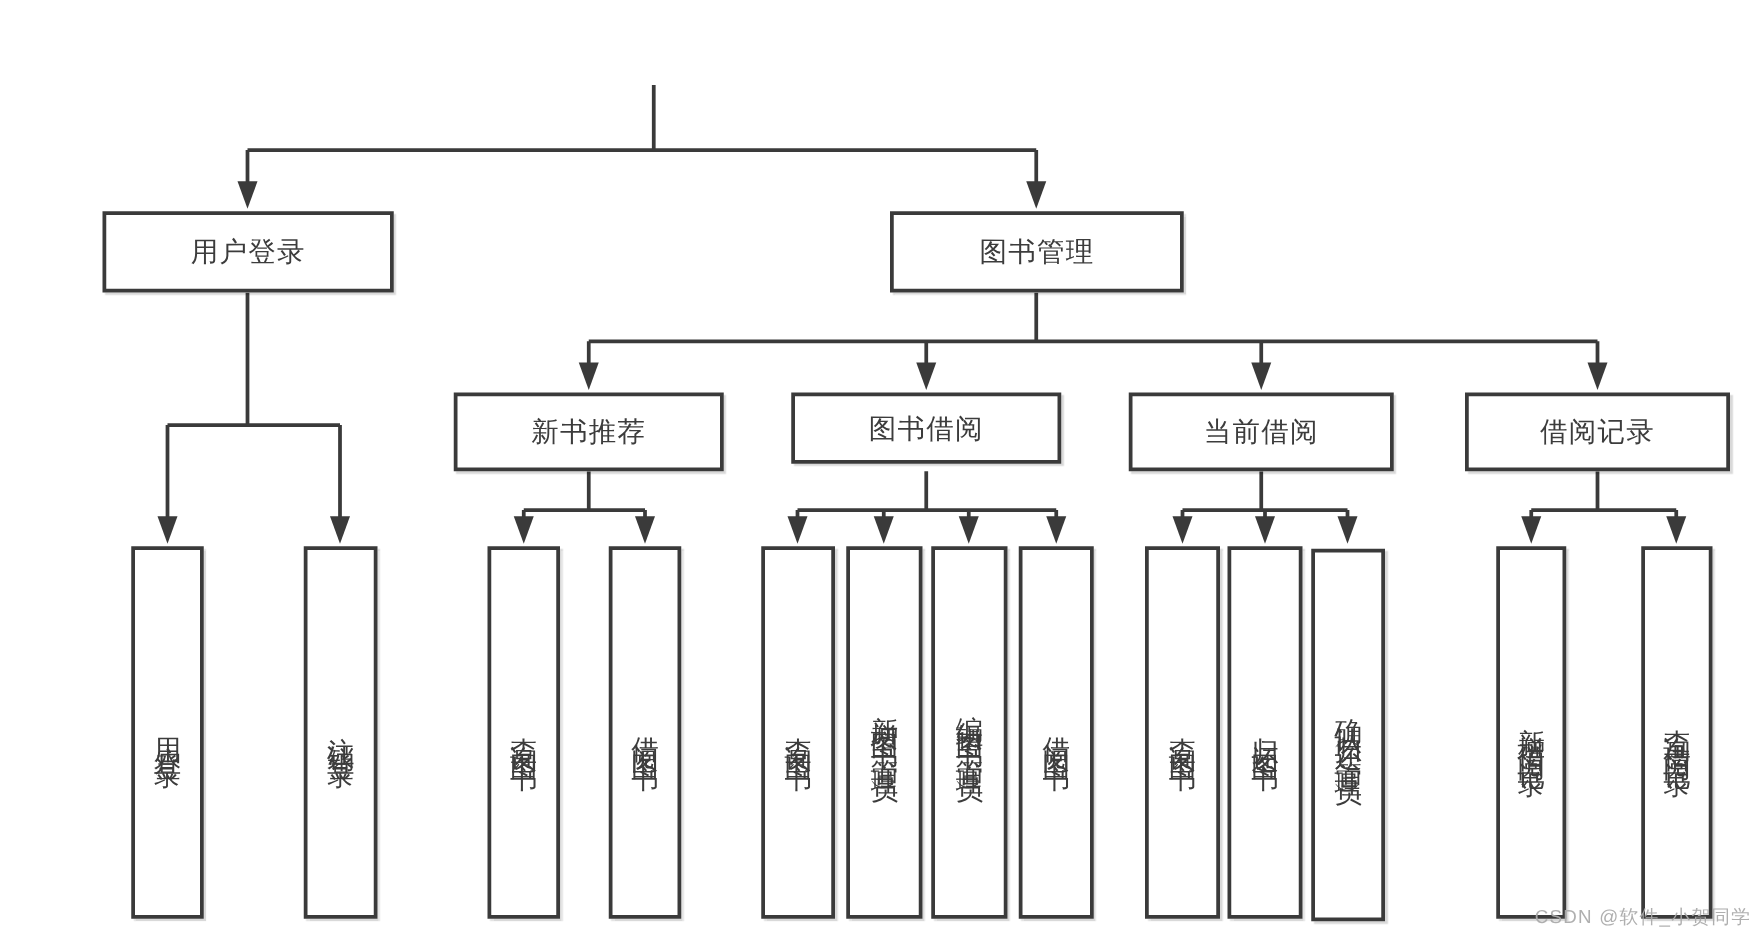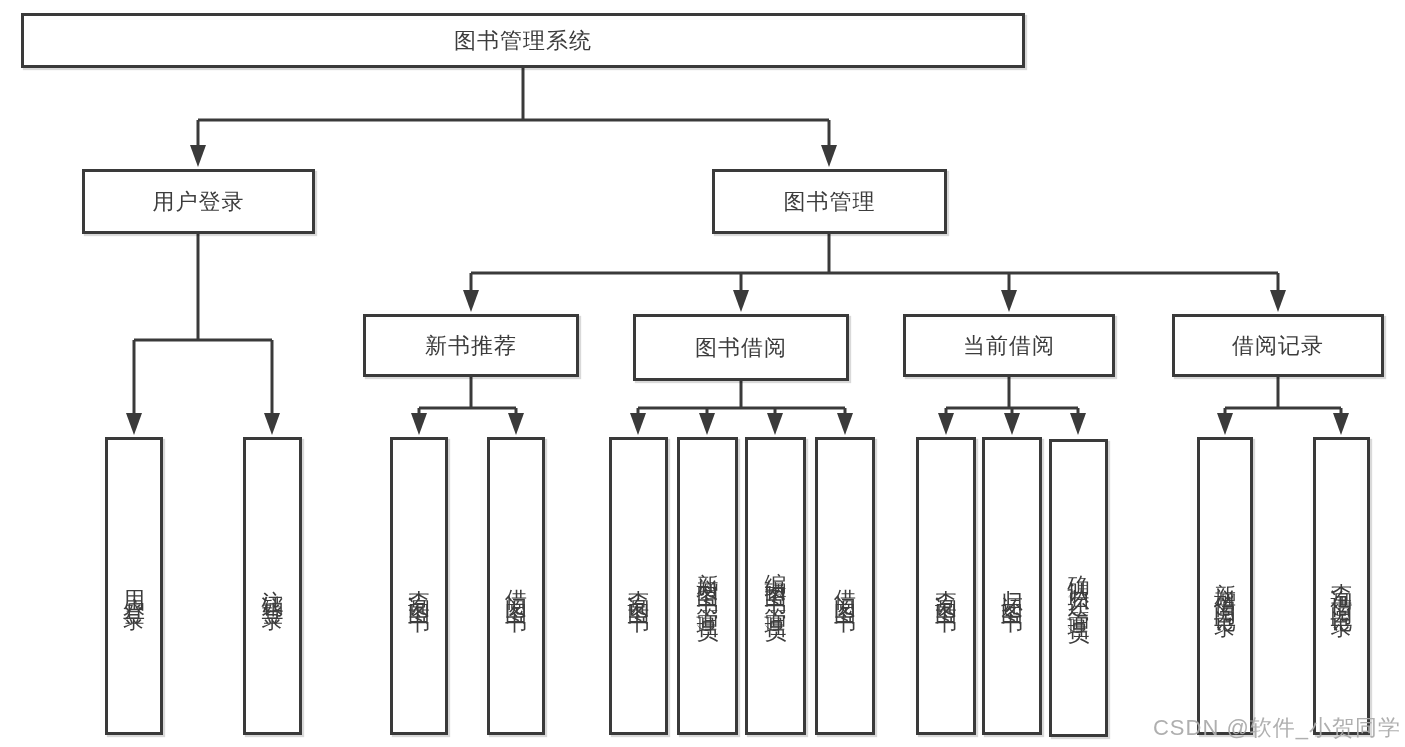--- a/index.html
+++ b/index.html
@@ -26,21 +26,21 @@
     font-size:22px;
     writing-mode:vertical-rl;
     text-orientation:mixed;
     letter-spacing:7px;
     line-height:1;
   }
   .box.v span{display:block;}
   .watermark{
     position:absolute;
     right:4px;bottom:4px;
-    font-size:22px;
+    font-size:15px;
     letter-spacing:1px;
     color:rgba(171,171,171,0.95);
     z-index:5;
     white-space:nowrap;
   }
 </style>
 </head>
 <body>
 
 <div class="canvas">
@@ -107,35 +107,32 @@
       <polygon points="775,435 767,413 783,413"></polygon>
       <polygon points="845,435 837,413 853,413"></polygon>
       <polygon points="946,435 938,413 954,413"></polygon>
       <polygon points="1012,435 1004,413 1020,413"></polygon>
       <polygon points="1078,435 1070,413 1086,413"></polygon>
       <polygon points="1225,435 1217,413 1233,413"></polygon>
       <polygon points="1341,435 1333,413 1349,413"></polygon>
     </g>
   </svg>
 
-  <div class="box h" style="left:21px;top:13px;width:1004px;height:55px">
-    <span>图书管理系统</span>
-  </div>
 
   <div class="box h" style="left:82px;top:169px;width:233px;height:65px">
     <span>用户登录</span>
   </div>
   <div class="box h" style="left:363px;top:314px;width:216px;height:63px">
     <span>新书推荐</span>
   </div>
 
   <div class="box h" style="left:712px;top:169px;width:235px;height:65px">
     <span>图书管理</span>
   </div>
-  <div class="box h" style="left:633px;top:314px;width:216px;height:67px">
+  <div class="box h" style="left:633px;top:314px;width:216px;height:57px">
     <span>图书借阅</span>
   </div>
   <div class="box h" style="left:903px;top:314px;width:212px;height:63px">
     <span>当前借阅</span>
   </div>
   <div class="box h" style="left:1172px;top:314px;width:212px;height:63px">
     <span>借阅记录</span>
   </div>
 
   <div class="box v" style="left:105px;top:437px;width:58px;height:298px">

